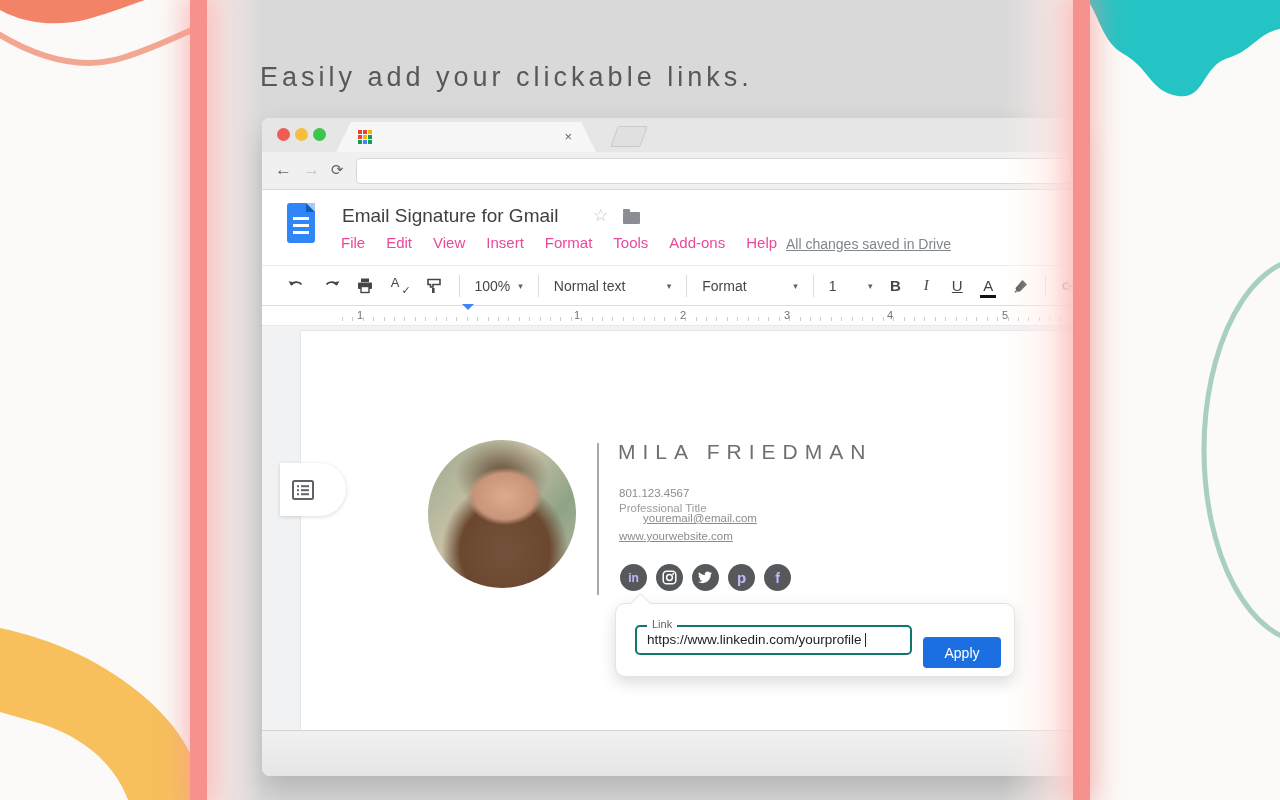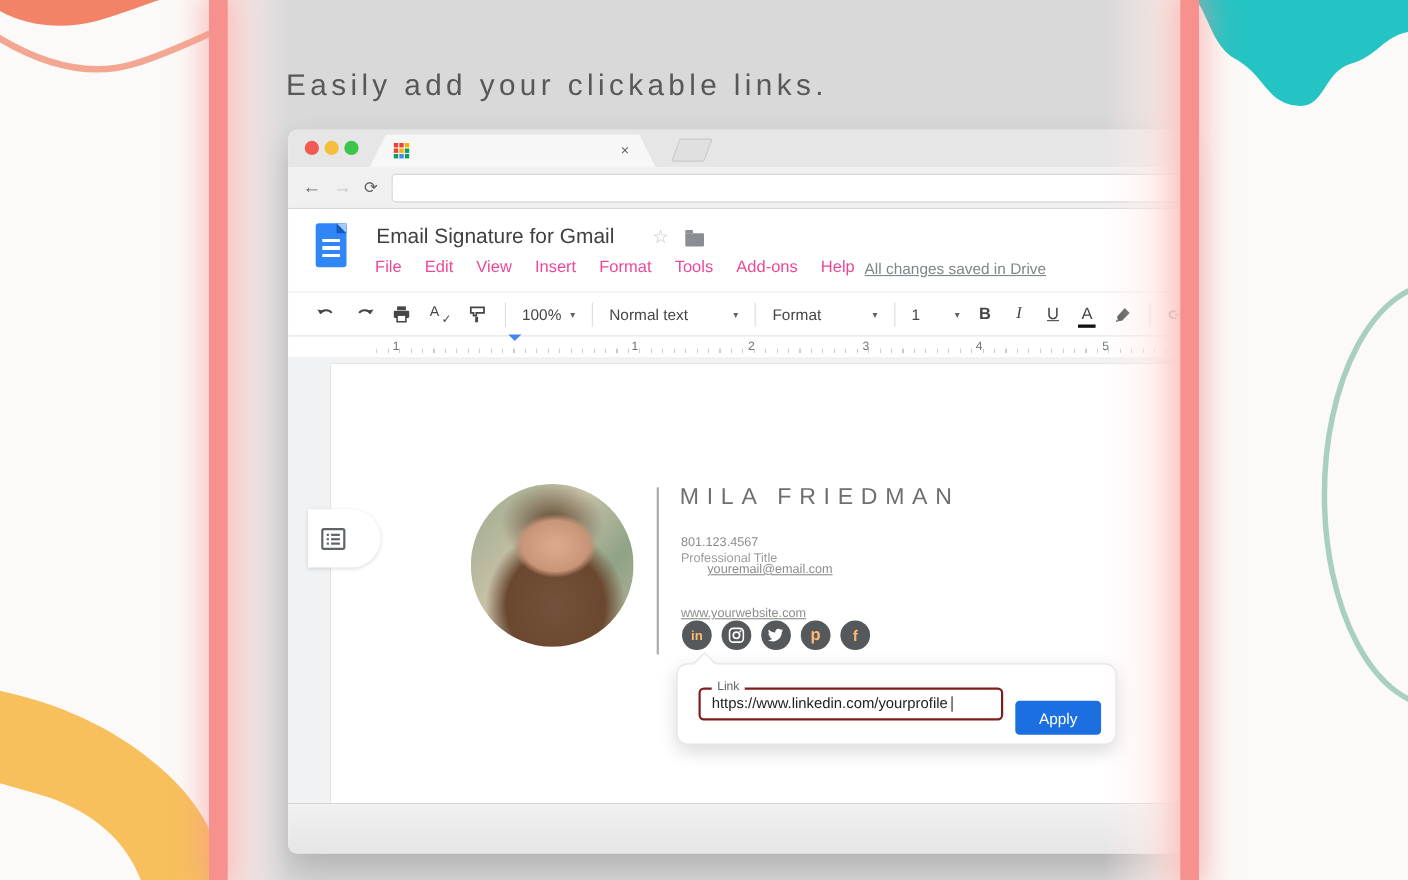--- a/index.html
+++ b/index.html
@@ -117,35 +117,35 @@
       radial-gradient(ellipse 55% 60% at 52% 75%, #74513a 0%, #6b4730 55%, rgba(107,71,48,0) 78%),
       radial-gradient(ellipse 45% 35% at 50% 24%, #5e452f 0%, rgba(94,69,47,0) 70%),
       linear-gradient(130deg,#9aa98c 0%, #c9c2a9 40%, #8fa386 70%, #b9b49b 100%);
   }
   #sig-divider { position:absolute; left:597px; top:443px; width:2px; height:152px; background:#ababab; z-index:4; }
   .sigtext { position:absolute; z-index:4; color:#8c8c8c; }
   #sig-name { left:618px; top:440px; font-size:21px; letter-spacing:7px; color:#6e6f71; }
   #sig-title { left:619px; top:471px; font-size:11.5px; color:#9c9c9c;margin-top:31px; }
   #sig-phone { left:619px; top:487px; font-size:11.5px; }
   #sig-email { left:619px; top:512px; font-size:11.5px; text-decoration:underline;margin-left:24px; }
-  #sig-web   { left:619px; top:530px; font-size:11.5px; text-decoration:underline;margin-top:22px; }
+  #sig-web   { left:619px; top:530px; font-size:11.5px; text-decoration:underline; }
   #socials { position:absolute; left:620px; top:564px; display:flex; gap:9px; z-index:4; }
-  .soc { width:27px; height:27px; border-radius:50%; background:#55595b; color:#fdba74; display:flex;
+  .soc { width:27px; height:27px; border-radius:50%; background:#55595b; color:#c4b5fd; display:flex;
          align-items:center; justify-content:center; font-size:12px; font-weight:700;text-align:center; }
   .soc svg { display:block; }
   #soc-pinterest { font-size:15px; font-weight:700; }
   #soc-facebook { font-size:14px; }
 
   
   #popup { position:absolute; left:615px; top:603px; width:400px; height:74px; background:#fff; z-index:5;
            border:1px solid #e3e3e3; border-radius:10px; box-shadow:0 6px 16px rgba(0,0,0,0.14); }
   #popup-tail { position:absolute; left:17px; top:-8px; width:15px; height:15px; background:#fff;
            border-left:1px solid #e3e3e3; border-top:1px solid #e3e3e3; transform:rotate(45deg); }
   #link-field { position:absolute; left:19px; top:21px; width:277px; height:30px;
-           border:2px solid #7f1d1d; border-radius:5px; }
+           border:2px solid #0f766e; border-radius:5px; }
   #link-label { position:absolute; left:10px; top:-9px; background:#fff; padding:0 5px; font-size:11px;
            color:#5f6368; }
   #link-value { position:absolute; left:10px; top:5px; font-size:13.5px; color:#202124; white-space:nowrap; }
   #caret { position:absolute; right:-4px; top:1px; width:1px; height:14px; background:#202124; display:inline-block; }
   #apply-btn { position:absolute; left:307px; top:21px; width:78px; height:31px; background:#1b6fe0;
            border:none; border-radius:4px; color:#fff; font-size:14px; font-weight:500;
            display:flex; align-items:center; justify-content:center; font-family:"Liberation Sans",sans-serif;margin-top:12px; }
 
   
   #winfoot { position:absolute; left:0; bottom:0; right:0; height:46px;

